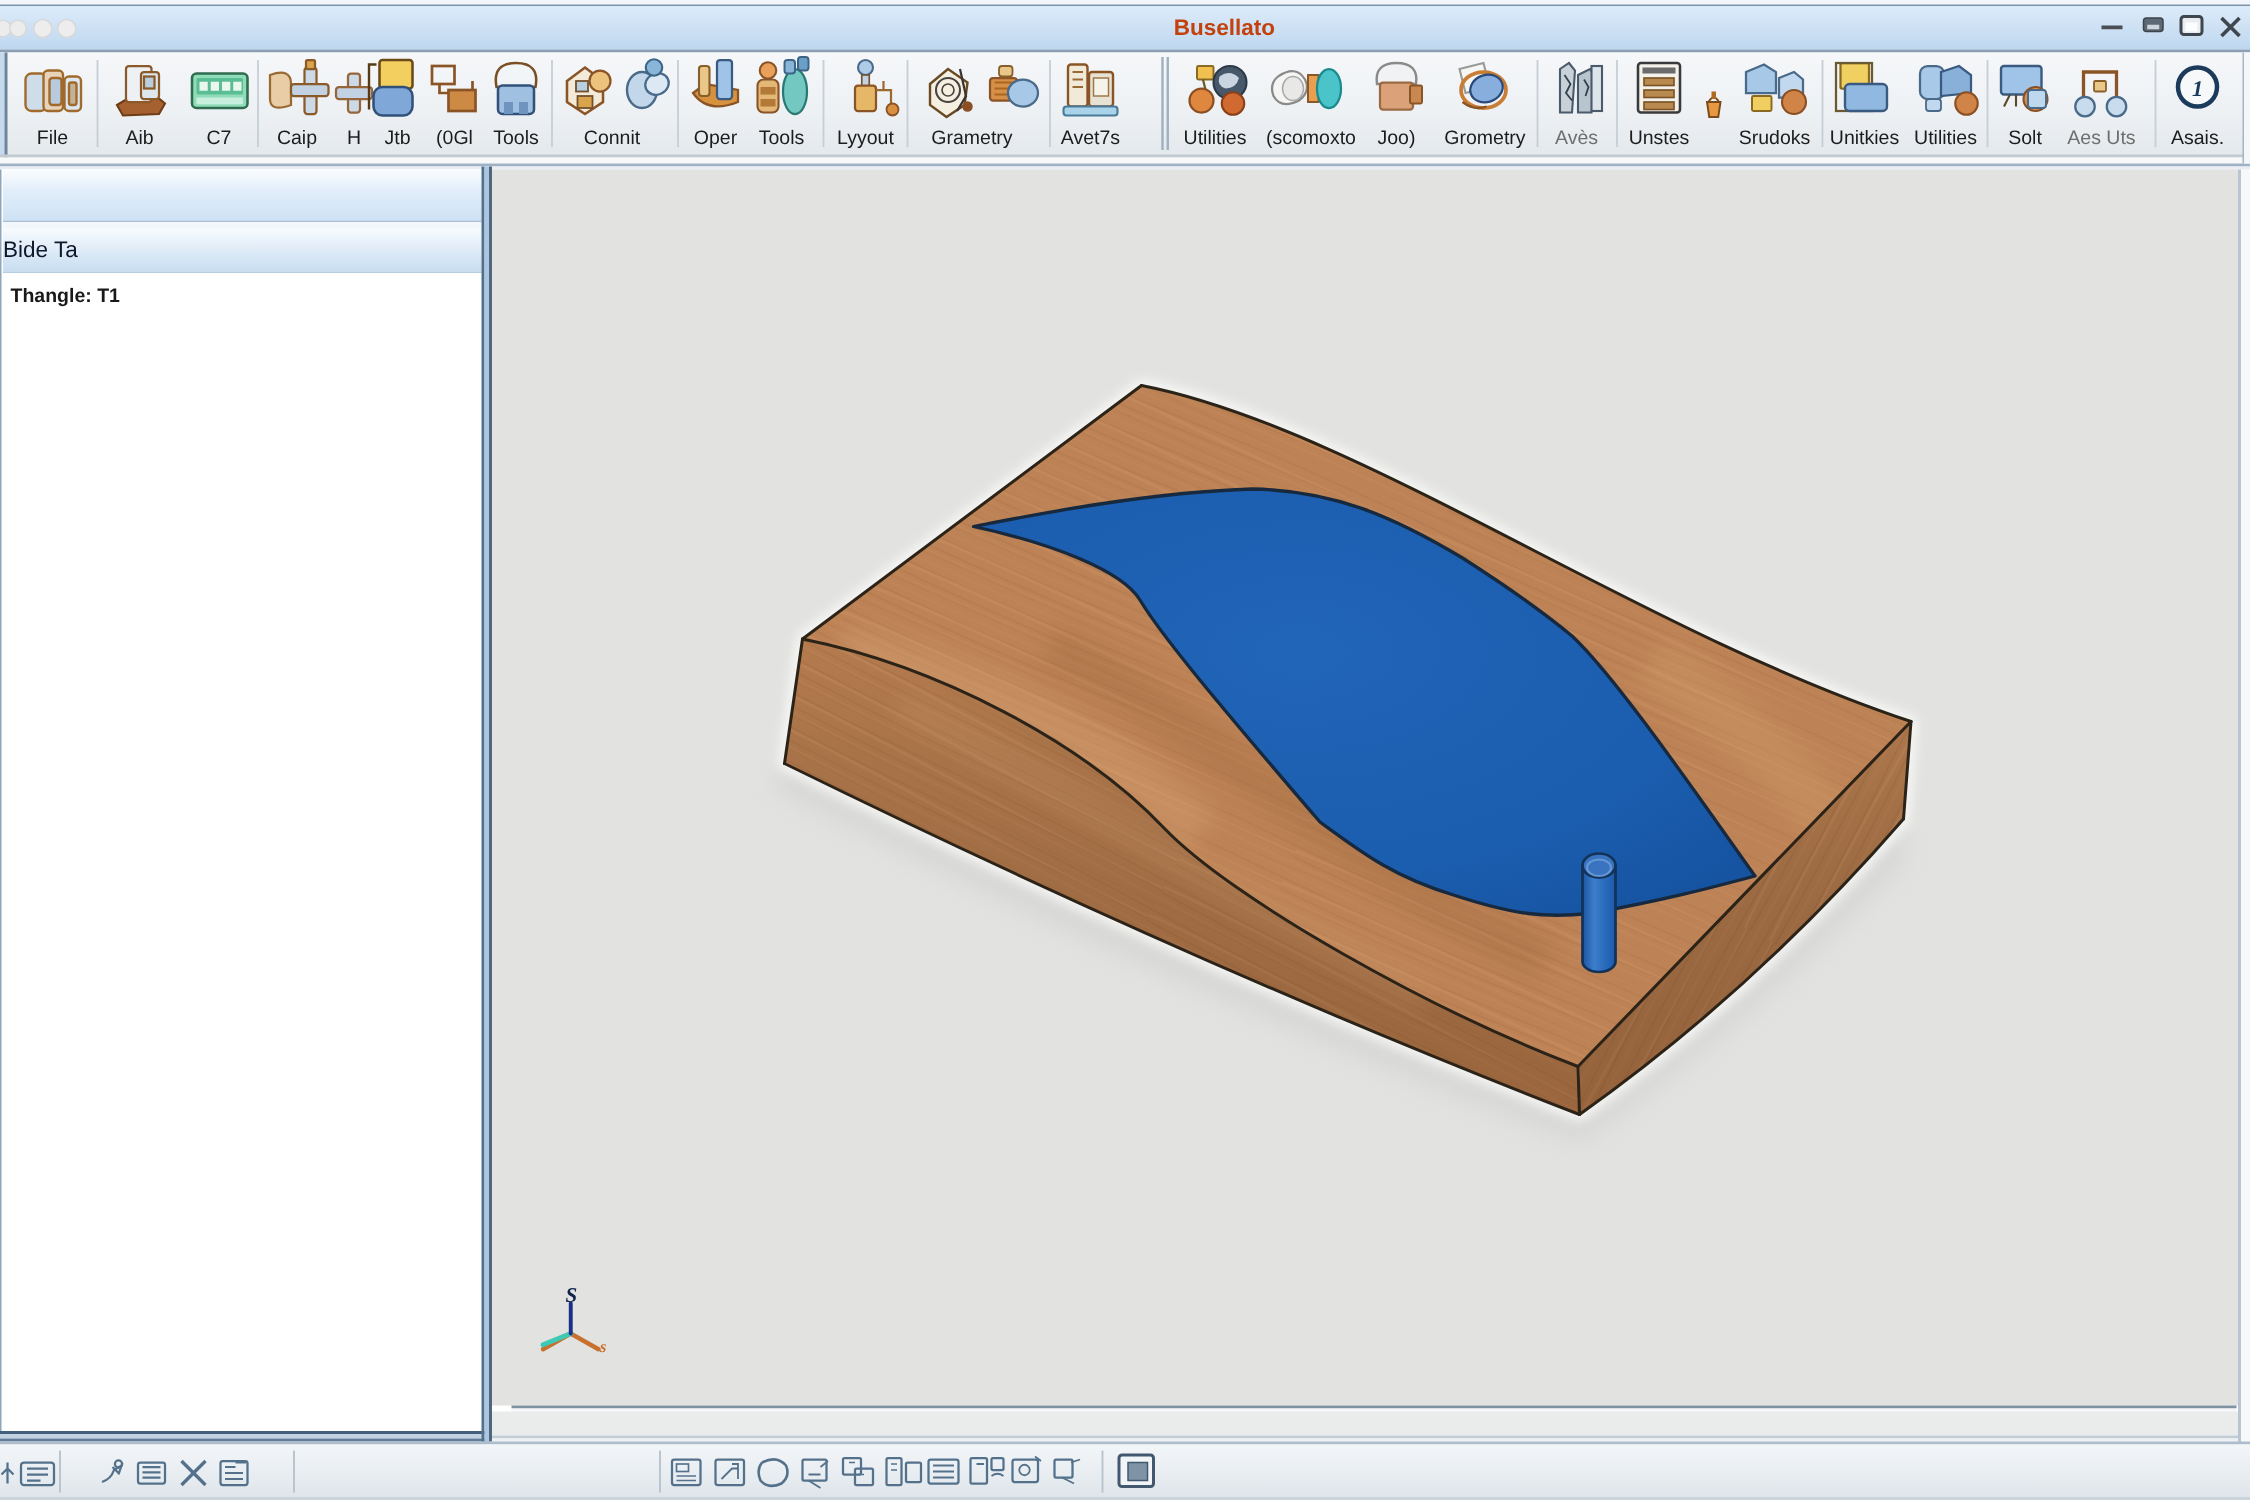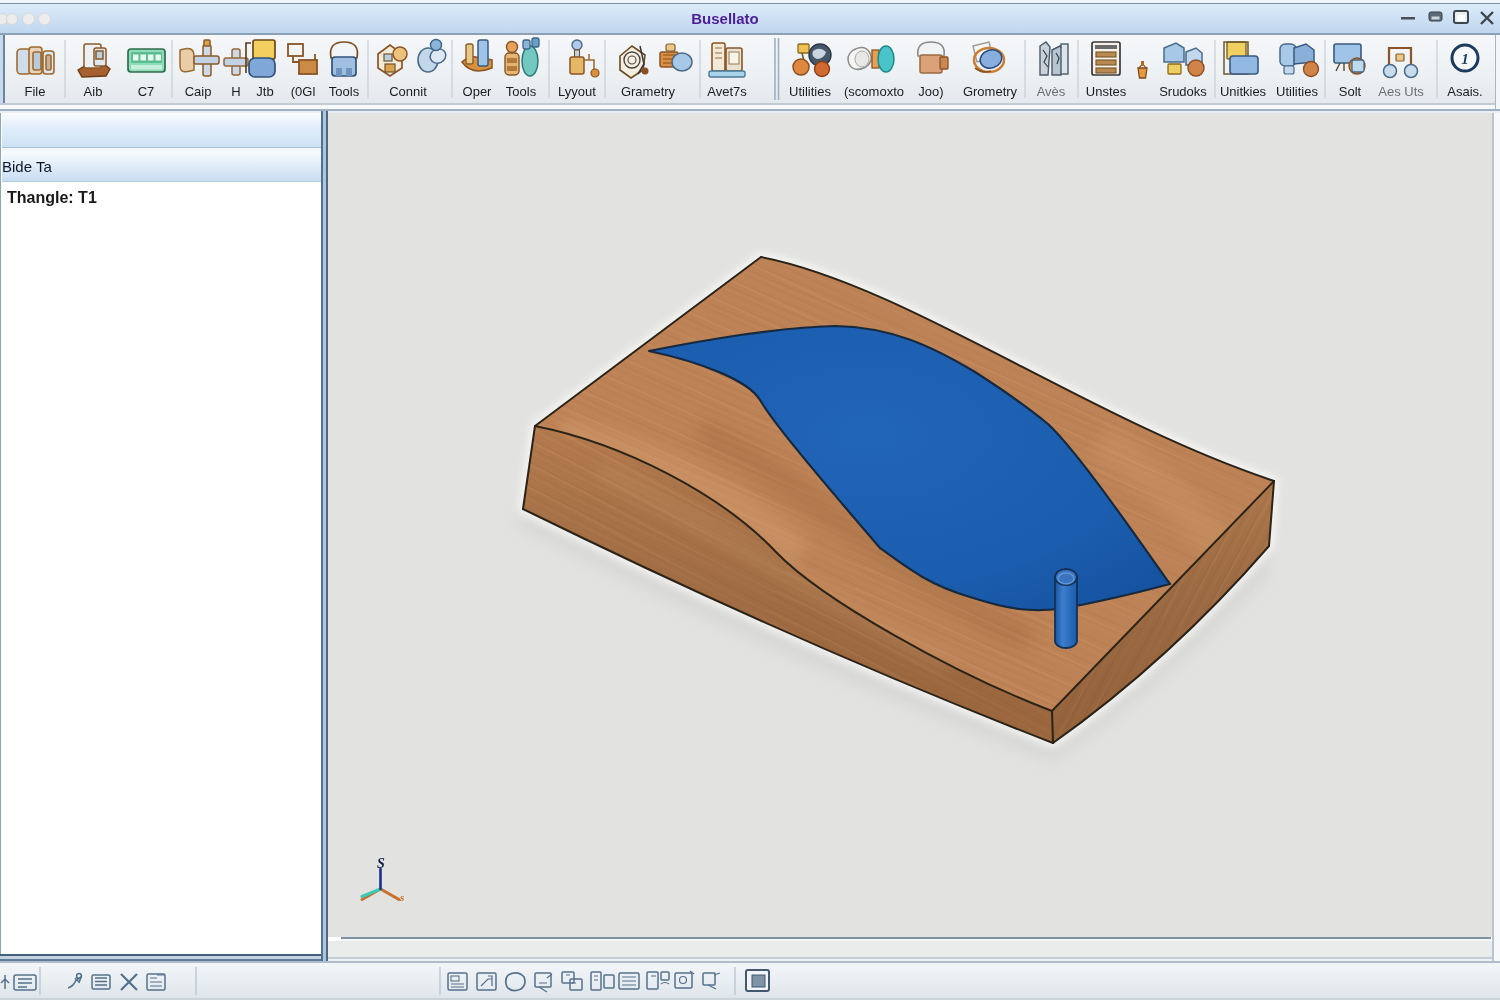--- a/index.html
+++ b/index.html
@@ -15,21 +15,21 @@
   <div class="abs" style="left:0;top:3px;width:1500px;height:1.5px;background:#7d93a8;"></div>
   <div class="abs" style="left:0;top:4px;width:1500px;height:29px;background:linear-gradient(#dcebfa,#cfe2f5 45%,#bed7ef);"></div>
   <div class="abs" style="left:0;top:33px;width:1500px;height:2px;background:#8ba0b4;"></div>
 
   <svg class="abs" style="left:0;top:0" width="80" height="36">
     <circle cx="2" cy="19" r="5.5" fill="#ececec" stroke="#d8d8d8"></circle>
     <circle cx="12" cy="19" r="5.5" fill="#ececec" stroke="#d8d8d8"></circle>
     <circle cx="28.5" cy="19" r="6" fill="#ededed" stroke="#d8d8d8"></circle>
     <circle cx="44.5" cy="19" r="6" fill="#ededed" stroke="#d8d8d8"></circle>
   </svg>
-  <div class="abs" style="left:600px;top:10px;width:250px;text-align:center;font-size:15px;font-weight:bold;color:#4c1d95;">Busellato</div>
+  <div class="abs" style="left:600px;top:10px;width:250px;text-align:right;font-size:15px;font-weight:bold;color:#c2410c;">Busellato</div>
 
   <svg class="abs" style="left:1390px;top:0" width="110" height="36">
     <rect x="11" y="17" width="14" height="2.5" fill="#4a4f55"></rect>
     <rect x="39" y="12" width="13" height="9" rx="2" fill="#5d6974" stroke="#3c444c"></rect>
     <rect x="41.5" y="16.5" width="8" height="3" fill="#cdd6de"></rect>
     <rect x="64" y="11" width="14" height="12" rx="2" fill="#e9edf1" stroke="#3e464e" stroke-width="2"></rect>
     <rect x="67" y="15" width="8" height="6" fill="#fcfdfe"></rect>
     <path d="M91,12 L103,24 M103,12 L91,24" stroke="#3e464e" stroke-width="2.4"></path>
   </svg>
 
@@ -247,21 +247,21 @@
       <text x="1401" y="98" fill="#6e6e6e">Aes Uts</text>
       <text x="1465" y="98">Asais.</text>
     </g>
   </svg>
 
   <div class="abs" style="left:0;top:113px;width:321px;height:844px;background:#ffffff;border-left:1.5px solid #8fa5ba;"></div>
   <div class="abs" style="left:1.5px;top:113px;width:319.5px;height:34px;background:linear-gradient(#fbfdfe,#e2eefa 40%,#cde2f5);border-bottom:1px solid #a9c0d6;"></div>
   <div class="abs" style="left:1.5px;top:148px;width:319.5px;height:4px;background:#f3f7fb;"></div>
   <div class="abs" style="left:1.5px;top:152px;width:319.5px;height:29px;background:linear-gradient(#f7fbfe,#ddeaf7 55%,#c8ddf1);border-bottom:1px solid #b6cce1;"></div>
   <div class="abs" style="left:2px;top:158px;font-size:15px;color:#0f172a;">Bide Ta</div>
-  <div class="abs" style="left:7px;top:189px;font-size:16px;font-weight:bold;color:#191919;">Thangle: T1</div>
+  <div class="abs" style="left:7px;top:189px;font-size:13px;font-weight:bold;color:#191919;">Thangle: T1</div>
 
   <div class="abs" style="left:0;top:954px;width:327px;height:2.2px;background:#42607d;"></div>
   <div class="abs" style="left:0;top:956.2px;width:327px;height:2.8px;background:#c3d2e0;"></div>
   <div class="abs" style="left:0;top:959px;width:327px;height:2px;background:#5f7c98;"></div>
 
   <div class="abs" style="left:321px;top:111px;width:2px;height:850px;background:#53708c;"></div>
   <div class="abs" style="left:323px;top:111px;width:3.2px;height:850px;background:#aac6e2;"></div>
   <div class="abs" style="left:326.2px;top:111px;width:1.8px;height:850px;background:#50677e;"></div>
 
   <div class="abs" style="left:328px;top:113px;width:1163.5px;height:824px;background:#e2e2e0;"></div>

